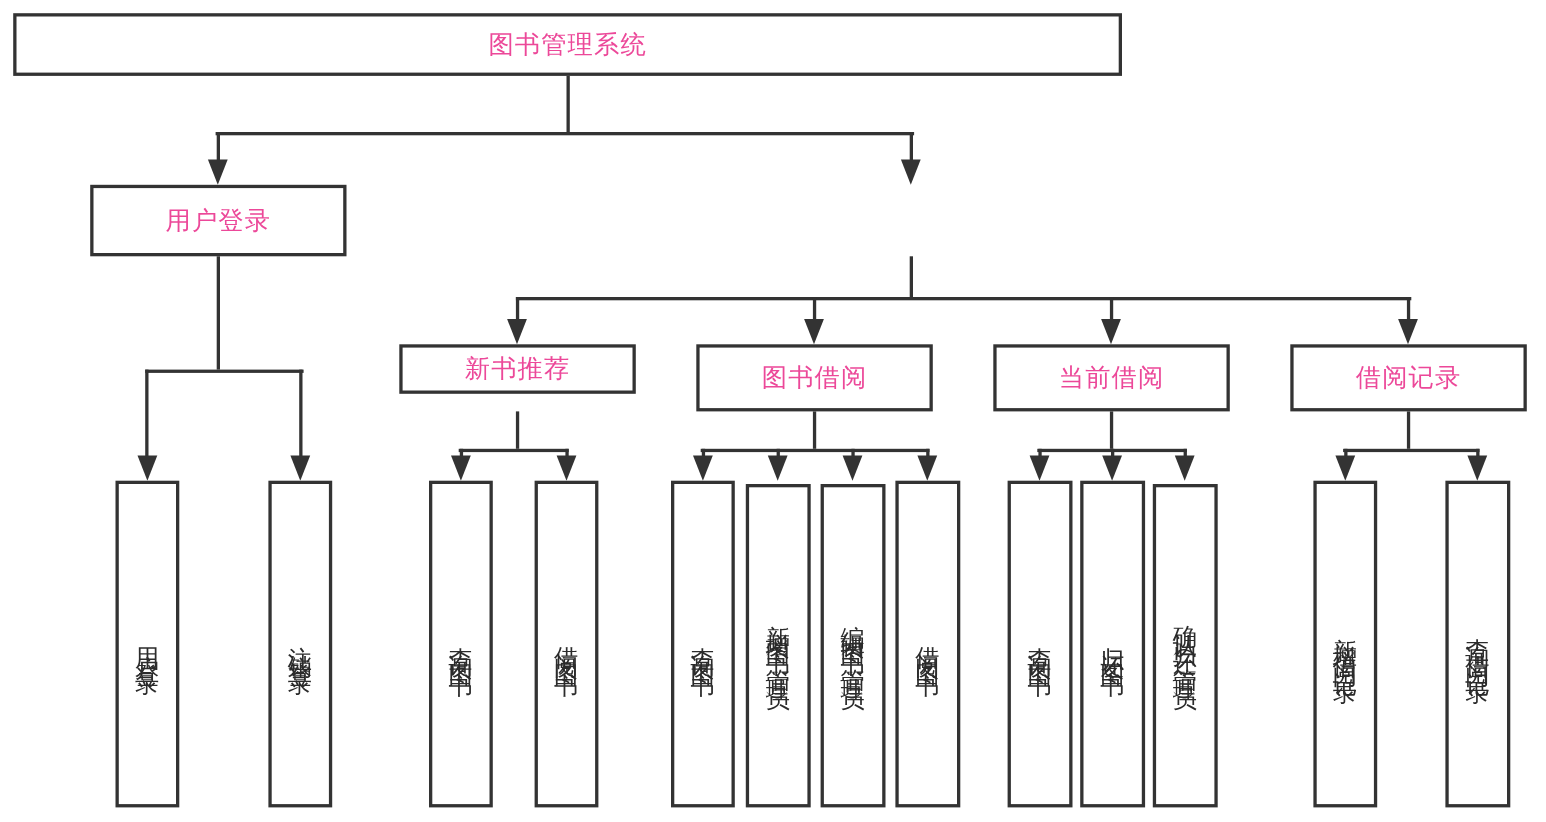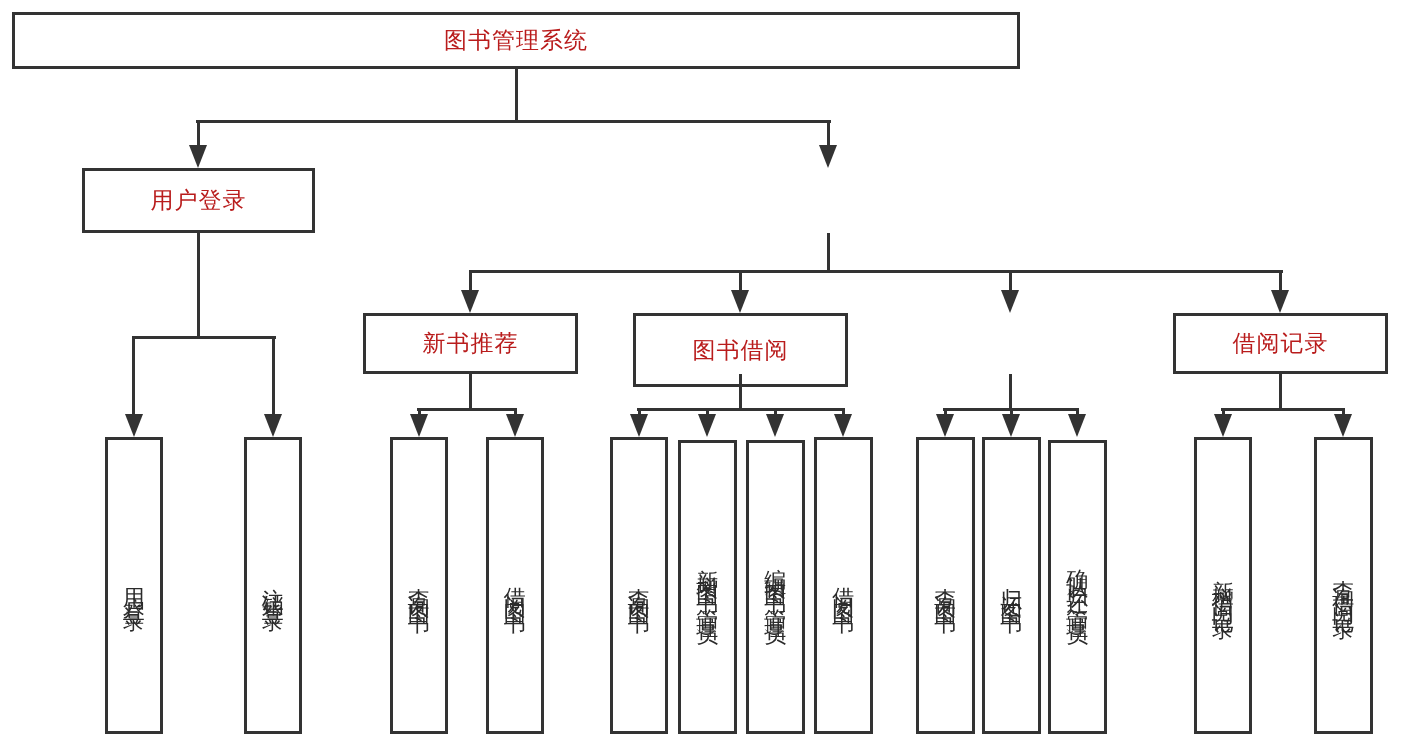--- a/index.html
+++ b/index.html
@@ -6,21 +6,21 @@
   .canvas {
     position:relative; width:1405px; height:747px; background:#ffffff;
     font-family:"Liberation Sans","DejaVu Sans",sans-serif;
     color:#2b2b2b; overflow:hidden;
   }
   .box {
     position:absolute; box-sizing:border-box;
     border:3px solid #333333; background:#ffffff;
     display:flex; align-items:center; justify-content:center;
   }
-  .hlabel { font-size:23px; letter-spacing:1px; color:#b91c1c; white-space:nowrap; }
+  .hlabel { font-size:23px; letter-spacing:1px; color:#ec4899; white-space:nowrap; }
   .vbox { }
   .vtext {
     writing-mode:vertical-rl; text-orientation:mixed;
     font-size:22px; letter-spacing:8px; line-height:1.15; color:#2b2b2b;
   }
   .line { position:absolute; background:#333333; }
   .arrow {
     position:absolute; width:0; height:0;
     border-left:9px solid transparent; border-right:9px solid transparent;
     border-top:23px solid #333333;
@@ -61,25 +61,28 @@
   <div class="line" style="left:469px; top:270px; width:814px; height:3px;"></div>
   <div class="line" style="left:469px; top:270px; width:3px; height:20px;"></div>
   <div class="arrow" style="left:461px; top:290px;"></div>
   <div class="line" style="left:739px; top:270px; width:3px; height:20px;"></div>
   <div class="arrow" style="left:731px; top:290px;"></div>
   <div class="line" style="left:1009px; top:270px; width:3px; height:20px;"></div>
   <div class="arrow" style="left:1001px; top:290px;"></div>
   <div class="line" style="left:1279px; top:270px; width:3px; height:20px;"></div>
   <div class="arrow" style="left:1271px; top:290px;"></div>
 
-  <div class="box" style="left:363px; top:313px; width:215px; height:61px;">
+  <div class="box" style="left:363px; top:313px; width:215px; height:45px;">
     <span class="hlabel">新书推荐</span>
   </div>
-  <div class="box" style="left:633px; top:313px; width:215px; height:74px;">
+  <div class="box" style="left:633px; top:313px; width:215px; height:61px;">
     <span class="hlabel">图书借阅</span>
+  </div>
+  <div class="box" style="left:903px; top:313px; width:215px; height:61px;">
+    <span class="hlabel">当前借阅</span>
   </div>
   <div class="box" style="left:1173px; top:313px; width:215px; height:61px;">
     <span class="hlabel">借阅记录</span>
   </div>
 
   <div class="line" style="left:469px; top:374px; width:3px; height:34px;"></div>
   <div class="line" style="left:739px; top:374px; width:3px; height:34px;"></div>
   <div class="line" style="left:1009px; top:374px; width:3px; height:34px;"></div>
   <div class="line" style="left:1279px; top:374px; width:3px; height:34px;"></div>
 

